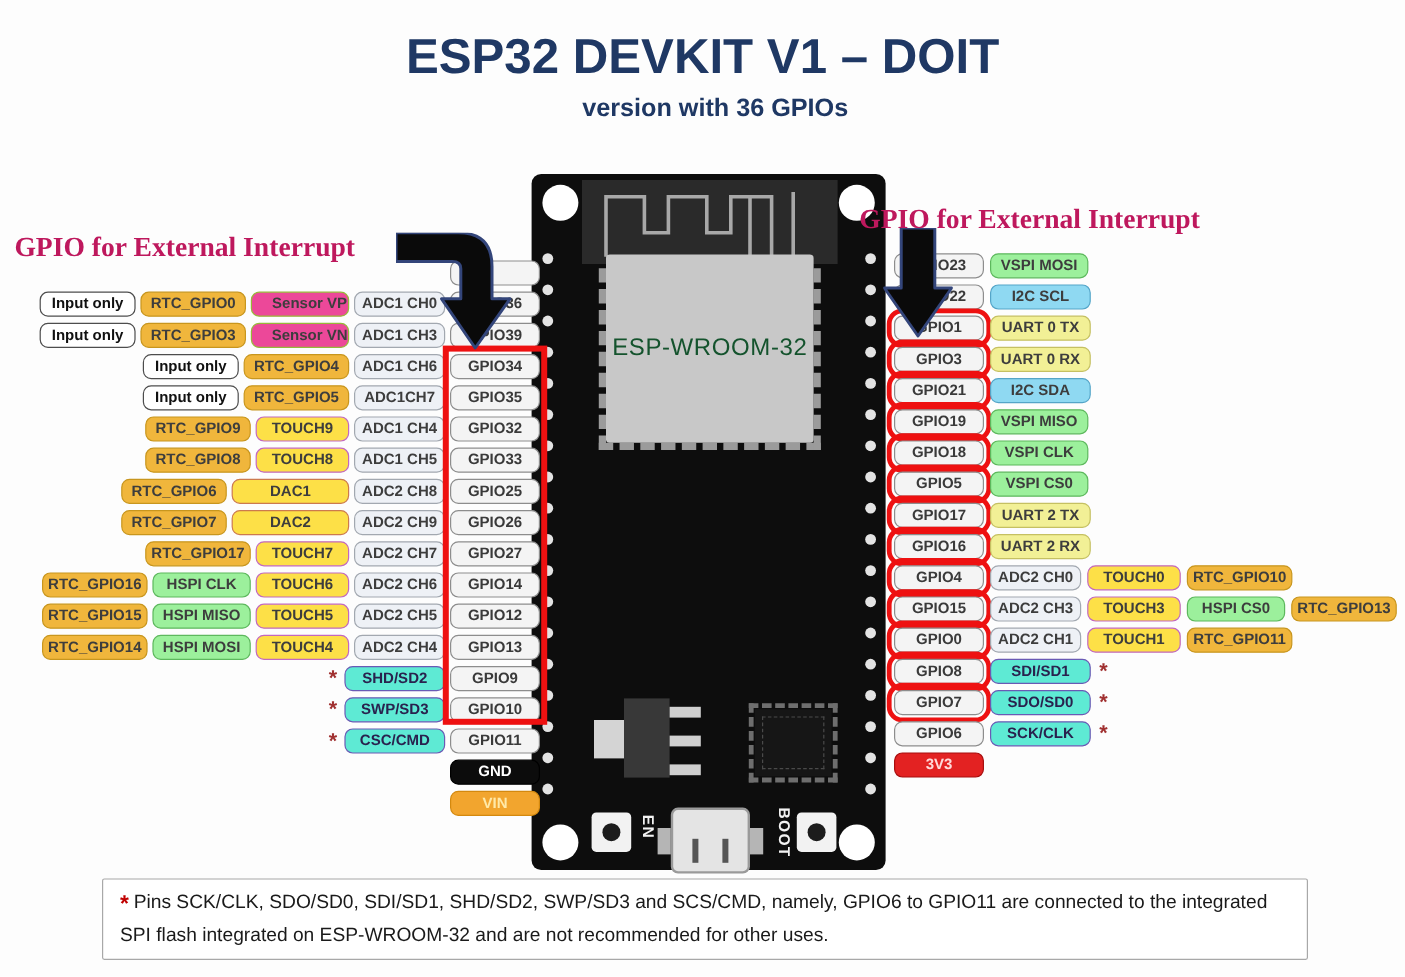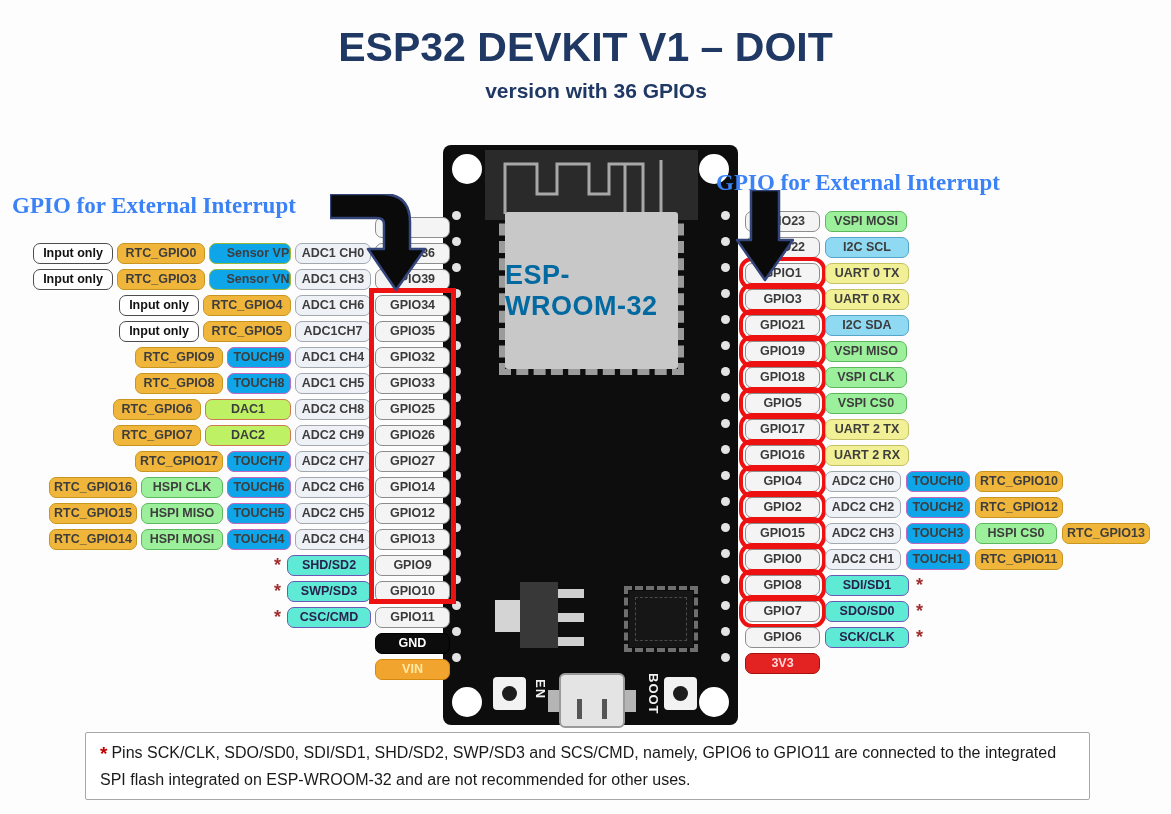--- a/index.html
+++ b/index.html
@@ -7,21 +7,21 @@
   .stage{ position:relative; width:1171px; height:814px; background:#fdfdfd; overflow:hidden;
           font-family:"Liberation Sans", sans-serif; }
 
   
   .title-wrap{ position:absolute; left:0; top:24px; width:100%; text-align:center; z-index:5; }
   .main-title{ font-size:41px; font-weight:bold; color:#1f3864; letter-spacing:0px; }
   .sub-title{ font-size:21px; font-weight:bold; color:#1f3864; margin-top:8px;padding-left:21px; }
 
   
   .irq-note{ position:absolute; z-index:6; font-family:"Liberation Serif", serif;
-             font-weight:bold; font-size:23px; color:#3b82f6; white-space:nowrap; }
+             font-weight:bold; font-size:23px; color:#be185d; white-space:nowrap; }
   .irq-note.left{ left:12px; top:193px; }
   .irq-note.right{ left:716px; top:170px; }
 
   
   .arrow{ position:absolute; z-index:6; }
   .arrow.left{ left:330px; top:194px; }
   .arrow.right{ left:736px; top:190px; }
 
   
   .pin-col{ position:absolute; z-index:2; }
@@ -30,25 +30,25 @@
   .pin-row{ height:26px; display:flex; align-items:center; gap:4px; }
   .pin-col.left .pin-row{ justify-content:flex-end; }
   .pin-col.right .pin-row{ justify-content:flex-start; gap:5px; }
 
   .badge{ display:inline-flex; align-items:center; justify-content:center;
           height:21px; border-radius:7px; border:1.6px solid #888;
           font-size:12.5px; font-weight:bold; color:#3d3d3d; white-space:nowrap;
           background:#f4f4f4; }
   .t-plain { width:80px; background:#ffffff; border-color:#4d4d4d; color:#111; }
   .t-rtc   { width:88px; background:#f0b63c; border-color:#c8961e; }
-  .t-sensor{ width:82px; background:#0ea5e9; border-color:#97b83a;padding-left:16px; }
+  .t-sensor{ width:82px; background:#ec4899; border-color:#97b83a;padding-left:16px; }
   .t-adc   { width:76px; background:#eef1f6; border-color:#a2a8b0; }
   .t-gpio  { width:75px; background:#f4f4f4; border-color:#8d8d8d; color:#3a3a3a; }
-  .t-touch { width:64px; background:#0ea5e9; border-color:#c268c0; }
-  .t-dac   { width:86px; background:#bef264; border-color:#cc7a4e; }
+  .t-touch { width:78px; background:#fde047; border-color:#c268c0; }
+  .t-dac   { width:98px; background:#fde047; border-color:#cc7a4e; }
   .t-green { width:82px; background:#9cf09c; border-color:#5db85d; }
   .t-blue  { width:84px; background:#8fd9f2; border-color:#54a5c8; }
   .t-yellow{ width:84px; background:#f2f096; border-color:#c5c062; }
   .t-sd    { width:84px; background:#5eead4; border-color:#6a5ab5; color:#29224e; }
   .t-gnd   { width:75px; background:#0c0c0c; border-color:#000; color:#fff; }
   .t-vin   { width:75px; background:#f2a52e; border-color:#d4890f; color:#ffe9a8;text-align:right; }
   .t-v33   { width:75px; background:#e32222; border-color:#a80f0f; color:#ffd9d9; }
   .star{ color:#a03030; font-size:18px; font-weight:bold; margin:0 2px; line-height:1; }
 
   .irq{ outline:4px solid #ee1111; outline-offset:2px; }
@@ -59,21 +59,21 @@
 
   
   .board{ position:absolute; left:443px; top:145px; width:295px; height:580px;
           background:#0d0d0d; border-radius:8px; z-index:1; }
   .hole{ position:absolute; width:30px; height:30px; border-radius:50%; background:#fff; }
   .pin-dot{ position:absolute; width:9px; height:9px; border-radius:50%; background:#e3e3e3; }
   .antenna{ position:absolute; left:42px; top:5px; width:213px; height:70px; background:#2a2a2a; }
   .module{ position:absolute; left:62px; top:67px; width:173px; height:157px;
            background:#c8c8c8; border-radius:3px; display:flex; align-items:center; justify-content:center; }
   .module::before{ content:''; position:absolute; inset:-6px; border:6px dashed #9b9b9b; z-index:-1; }
-  .module-label{ font-size:27px; font-weight:bold; color:#0369a1; letter-spacing:0.5px; }
+  .module-label{ font-size:20px; font-weight:normal; color:#14532d; letter-spacing:0.5px; }
   .regulator-body{ position:absolute; left:77px; top:437px; width:38px; height:66px; background:#383838; }
   .regulator-tab{ position:absolute; left:52px; top:455px; width:25px; height:32px; background:#d4d4d4; }
   .reg-leg{ position:absolute; left:115px; width:26px; height:9px; background:#cfcfcf; }
   .chip{ position:absolute; left:186px; top:446px; width:64px; height:56px; background:#161616; }
   .chip::before{ content:''; position:absolute; inset:-5px; border:4px dashed #6e6e6e; }
   .chip::after{ content:''; position:absolute; inset:6px; border:1.5px dashed #4a4a4a; }
   .tact{ position:absolute; width:33px; height:33px; background:#f2f2f2; border-radius:4px; }
   .tact::after{ content:''; position:absolute; left:9px; top:9px; width:15px; height:15px;
                 border-radius:50%; background:#1c1c1c; }
   .btn-label{ position:absolute; color:#f2f2f2; font-size:13px; font-weight:bold;
@@ -318,26 +318,20 @@
         <span class="badge t-gpio irq">GPIO16</span>
         <span class="badge t-yellow">UART 2 RX</span>
       </div>
       <div class="pin-row">
         <span class="badge t-gpio irq">GPIO4</span>
         <span class="badge t-adc">ADC2 CH0</span>
         <span class="badge t-touch">TOUCH0</span>
         <span class="badge t-rtc">RTC_GPIO10</span>
       </div>
       <div class="pin-row">
-        <span class="badge t-gpio irq">GPIO2</span>
-        <span class="badge t-adc">ADC2 CH2</span>
-        <span class="badge t-touch">TOUCH2</span>
-        <span class="badge t-rtc">RTC_GPIO12</span>
-      </div>
-      <div class="pin-row">
         <span class="badge t-gpio irq">GPIO15</span>
         <span class="badge t-adc">ADC2 CH3</span>
         <span class="badge t-touch">TOUCH3</span>
         <span class="badge t-green">HSPI CS0</span>
         <span class="badge t-rtc">RTC_GPIO13</span>
       </div>
       <div class="pin-row">
         <span class="badge t-gpio irq">GPIO0</span>
         <span class="badge t-adc">ADC2 CH1</span>
         <span class="badge t-touch">TOUCH1</span>

